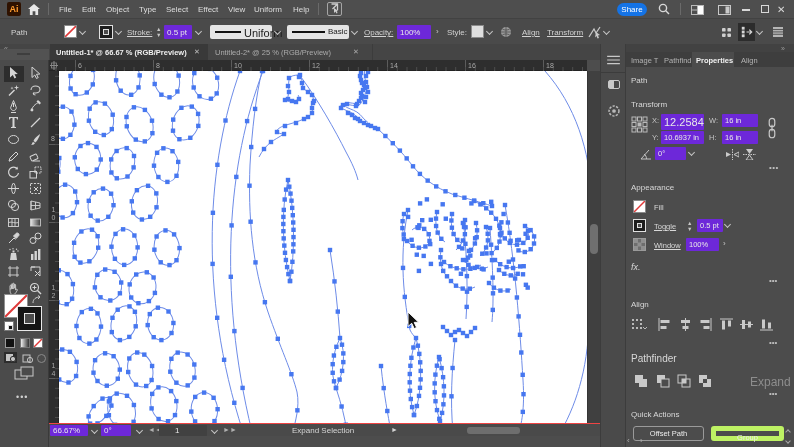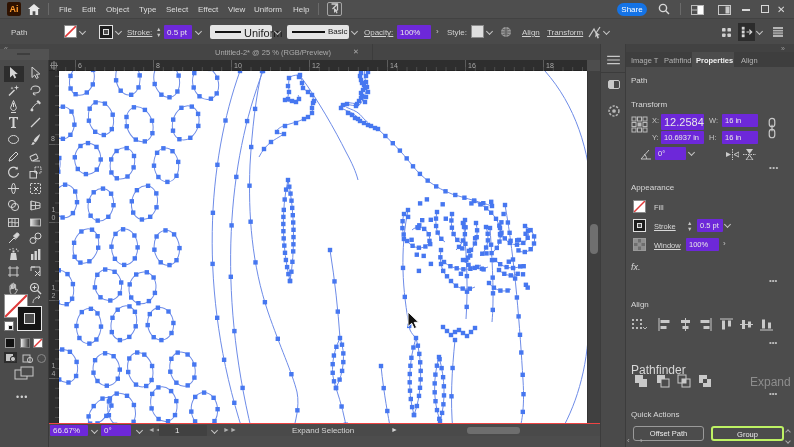--- a/index.html
+++ b/index.html
@@ -123,20 +123,24 @@
         <path d="M0 2.8 H11 M0 5.4 H11 M0 8 H11"></path>
       </g>
     </svg>
 </div>
 
 <div class="abs" style="left:0;top:44px;width:600px;height:16px;background:#454545">
  <div class="abs" style="left:4px;top:1px;color:#9a9a9a;font-size:7px">«</div>
  <div class="abs" style="left:0;top:5px;width:49px;height:11px;background:#525252">
    <div class="abs" style="left:17px;top:4px;width:13px;height:2px;background:#3e3e3e"></div>
     </div>
+ <div class="abs" style="left:50px;top:0;width:158px;height:16px;background:#393939">
+  <div class="abs" style="left:6px;top:4px;color:#f0f0f0;font-size:7.5px;font-weight:bold">Untitled-1* @ 66.67 % (RGB/Preview)</div>
+  <div class="abs" style="left:144px;top:4px;color:#c0c0c0;font-size:7px">✕</div>
+ </div>
  <div class="abs" style="left:215px;top:4px;color:#ababab;font-size:7.5px">Untitled-2* @ 25 % (RGB/Preview)</div>
  <div class="abs" style="left:353px;top:4px;color:#ababab;font-size:7px">✕</div>
  <div class="abs" style="left:372px;top:0;width:1px;height:16px;background:#3c3c3c"></div>
 </div>
 <div class="abs" style="left:49px;top:60px;width:538px;height:11px;background:#2e2e2e;border-bottom:1px solid #232323">
     <svg class="abs" style="left:0;top:0" width="10" height="11" viewBox="0 0 10 11">
       <path d="M5 1 V10 M1 5.5 H9" stroke="#8a8a8a" stroke-width="1"></path>
       <rect x="2.5" y="3" width="5" height="5" fill="none" stroke="#8a8a8a" stroke-width="0.8"></rect>
     </svg>
     <svg class="abs" style="left:0;top:0" width="538" height="11">
@@ -1258,21 +1262,21 @@
 <div class="abs" style="left:631px;top:183px;color:#d8d8d8;font-size:8px">Appearance</div>
 <div class="abs" style="left:633px;top:200px;width:13px;height:13px;background:#fff;border:1px solid #8a8a8a">
     <svg width="11" height="11" viewBox="0 0 11 11">
       <path d="M0 11 L11 0" stroke="#e03a3a" stroke-width="1.5"></path>
     </svg>
   </div>
 <div class="abs" style="left:654px;top:203px;color:#d8d8d8;font-size:7.5px">Fill</div>
 <div class="abs" style="left:633px;top:219px;width:13px;height:13px;border:1px solid #e0e0e0;background:#1d1d1d">
     <div class="abs" style="left:3px;top:3px;width:5px;height:5px;border:1px solid #e0e0e0;background:#4f4f4f"></div>
   </div>
-<div class="abs ul" style="left:654px;top:222px;color:#d8d8d8;font-size:7.5px">Stroke</div>
+<div class="abs ul" style="left:654px;top:222px;color:#d8d8d8;font-size:7.5px">Toggle</div>
 <div class="abs" style="left:687px;top:220px;color:#c8c8c8;font-size:5.5px;line-height:1.1">▲<br>▼</div>
 <div class="fld" style="left:697px;top:219px;width:26px;height:13px;font-size:7.5px">0.5 pt</div>
 <div class="abs chev" style="left:725px;top:222px"></div>
 <div class="abs" style="left:633px;top:238px;width:13px;height:13px;border:1px solid #9a9a9a;background:#6e6e6e">
     <svg width="11" height="11" viewBox="0 0 11 11">
       <g fill="#8f8f8f">
         <rect x="0" y="0" width="4" height="4"></rect>
         <rect x="7" y="0" width="4" height="4"></rect>
         <rect x="3.5" y="3.5" width="4" height="4"></rect>
         <rect x="0" y="7" width="4" height="4"></rect>
@@ -1323,33 +1327,33 @@
     <path d="M0 6.5 H13" stroke="#c9c9c9"></path>
     <rect x="2" y="2" width="3" height="9" fill="#c9c9c9"></rect>
     <rect x="8" y="3.5" width="3" height="6" fill="#c9c9c9"></rect>
   </svg>
 <svg class="abs" style="left:760px;top:318px" width="13" height="13" viewBox="0 0 13 13">
     <path d="M0 12 H13" stroke="#c9c9c9"></path>
     <rect x="2" y="1.5" width="3" height="9" fill="#c9c9c9"></rect>
     <rect x="8" y="4.5" width="3" height="6" fill="#c9c9c9"></rect>
   </svg>
 <div class="abs" style="left:769px;top:338px;color:#c0c0c0;font-size:8px">•••</div>
-<div class="abs" style="left:631px;top:363px;color:#d8d8d8;font-size:12px">Pathfinder</div>
+<div class="abs" style="left:631px;top:353px;color:#d8d8d8;font-size:10px">Pathfinder</div>
 <svg class="abs" style="left:634px;top:374px" width="14" height="14" viewBox="0 0 14 14">
     <path d="M1 1 H9 V5 H13 V13 H5 V9 H1 Z" fill="#c9c9c9"></path>
   </svg>
 <svg class="abs" style="left:656px;top:374px" width="14" height="14" viewBox="0 0 14 14">
     <path d="M1 1 H9 V5 H5 V9 H1 Z" fill="#c9c9c9"></path>
     <rect x="5" y="5" width="8" height="8" fill="none" stroke="#c9c9c9"></rect>
   </svg>
 <svg class="abs" style="left:677px;top:374px" width="14" height="14" viewBox="0 0 14 14">
     <rect x="1" y="1" width="8" height="8" fill="none" stroke="#c9c9c9"></rect>
     <rect x="5" y="5" width="8" height="8" fill="none" stroke="#c9c9c9"></rect>
     <rect x="5" y="5" width="4" height="4" fill="#c9c9c9"></rect>
   </svg>
 <svg class="abs" style="left:698px;top:374px" width="14" height="14" viewBox="0 0 14 14">
     <path d="M1 1 H9 V5 H5 V9 H1 Z" fill="#c9c9c9"></path>
     <path d="M13 13 H5 V9 H9 V5 H13 Z" fill="#c9c9c9"></path>
   </svg>
 <div class="abs" style="left:750px;top:375px;color:#8d8d8d;font-size:12px">Expand</div>
 <div class="abs" style="left:769px;top:389px;color:#c0c0c0;font-size:8px">•••</div>
 <div class="abs" style="left:631px;top:410px;color:#d8d8d8;font-size:8px">Quick Actions</div>
 <div class="abs" style="left:633px;top:426px;width:71px;height:15px;border:1px solid #9a9a9a;border-radius:3px;color:#ececec;font-size:7.5px;text-align:center;line-height:13px">Offset Path</div>
-<div class="abs" style="left:711px;top:426px;width:73px;height:15px;border:2px solid #bef264;border-radius:3px;color:#ececec;font-size:7.5px;text-align:center;line-height:13px">Group</div>
+<div class="abs" style="left:711px;top:426px;width:73px;height:15px;border:5px solid #bef264;border-radius:3px;color:#ececec;font-size:7.5px;text-align:center;line-height:13px">Group</div>
 </body></html>

